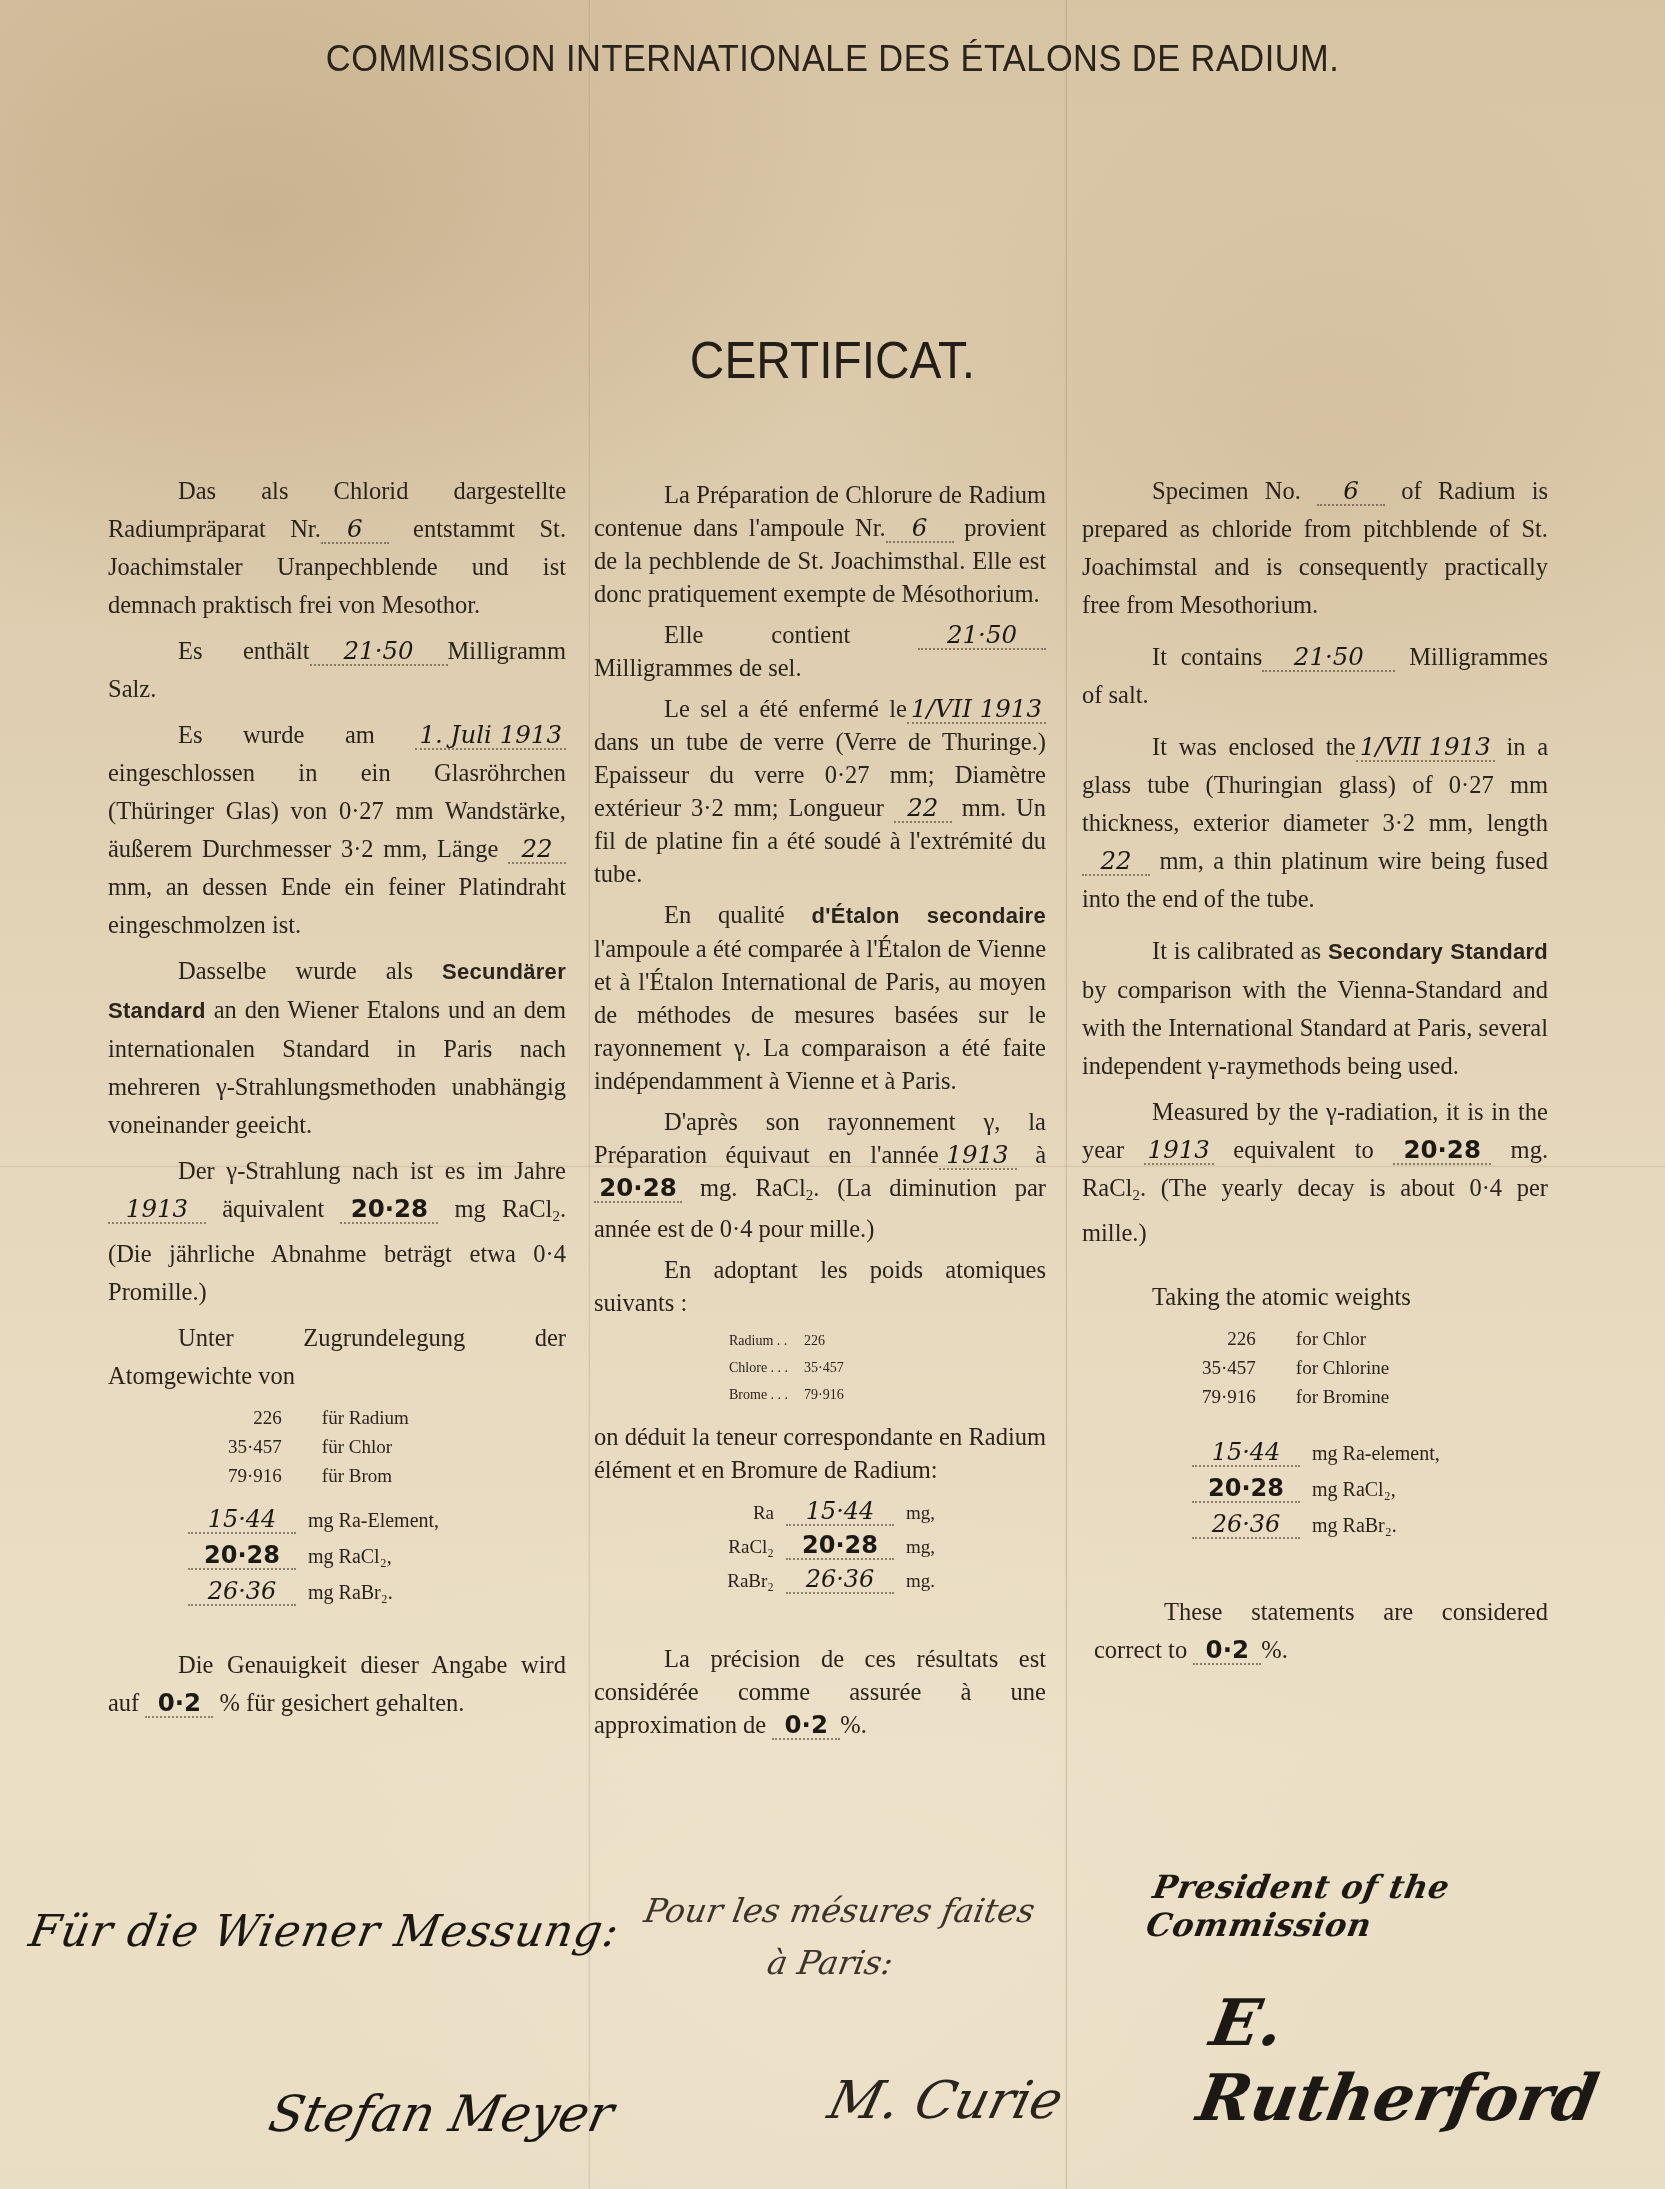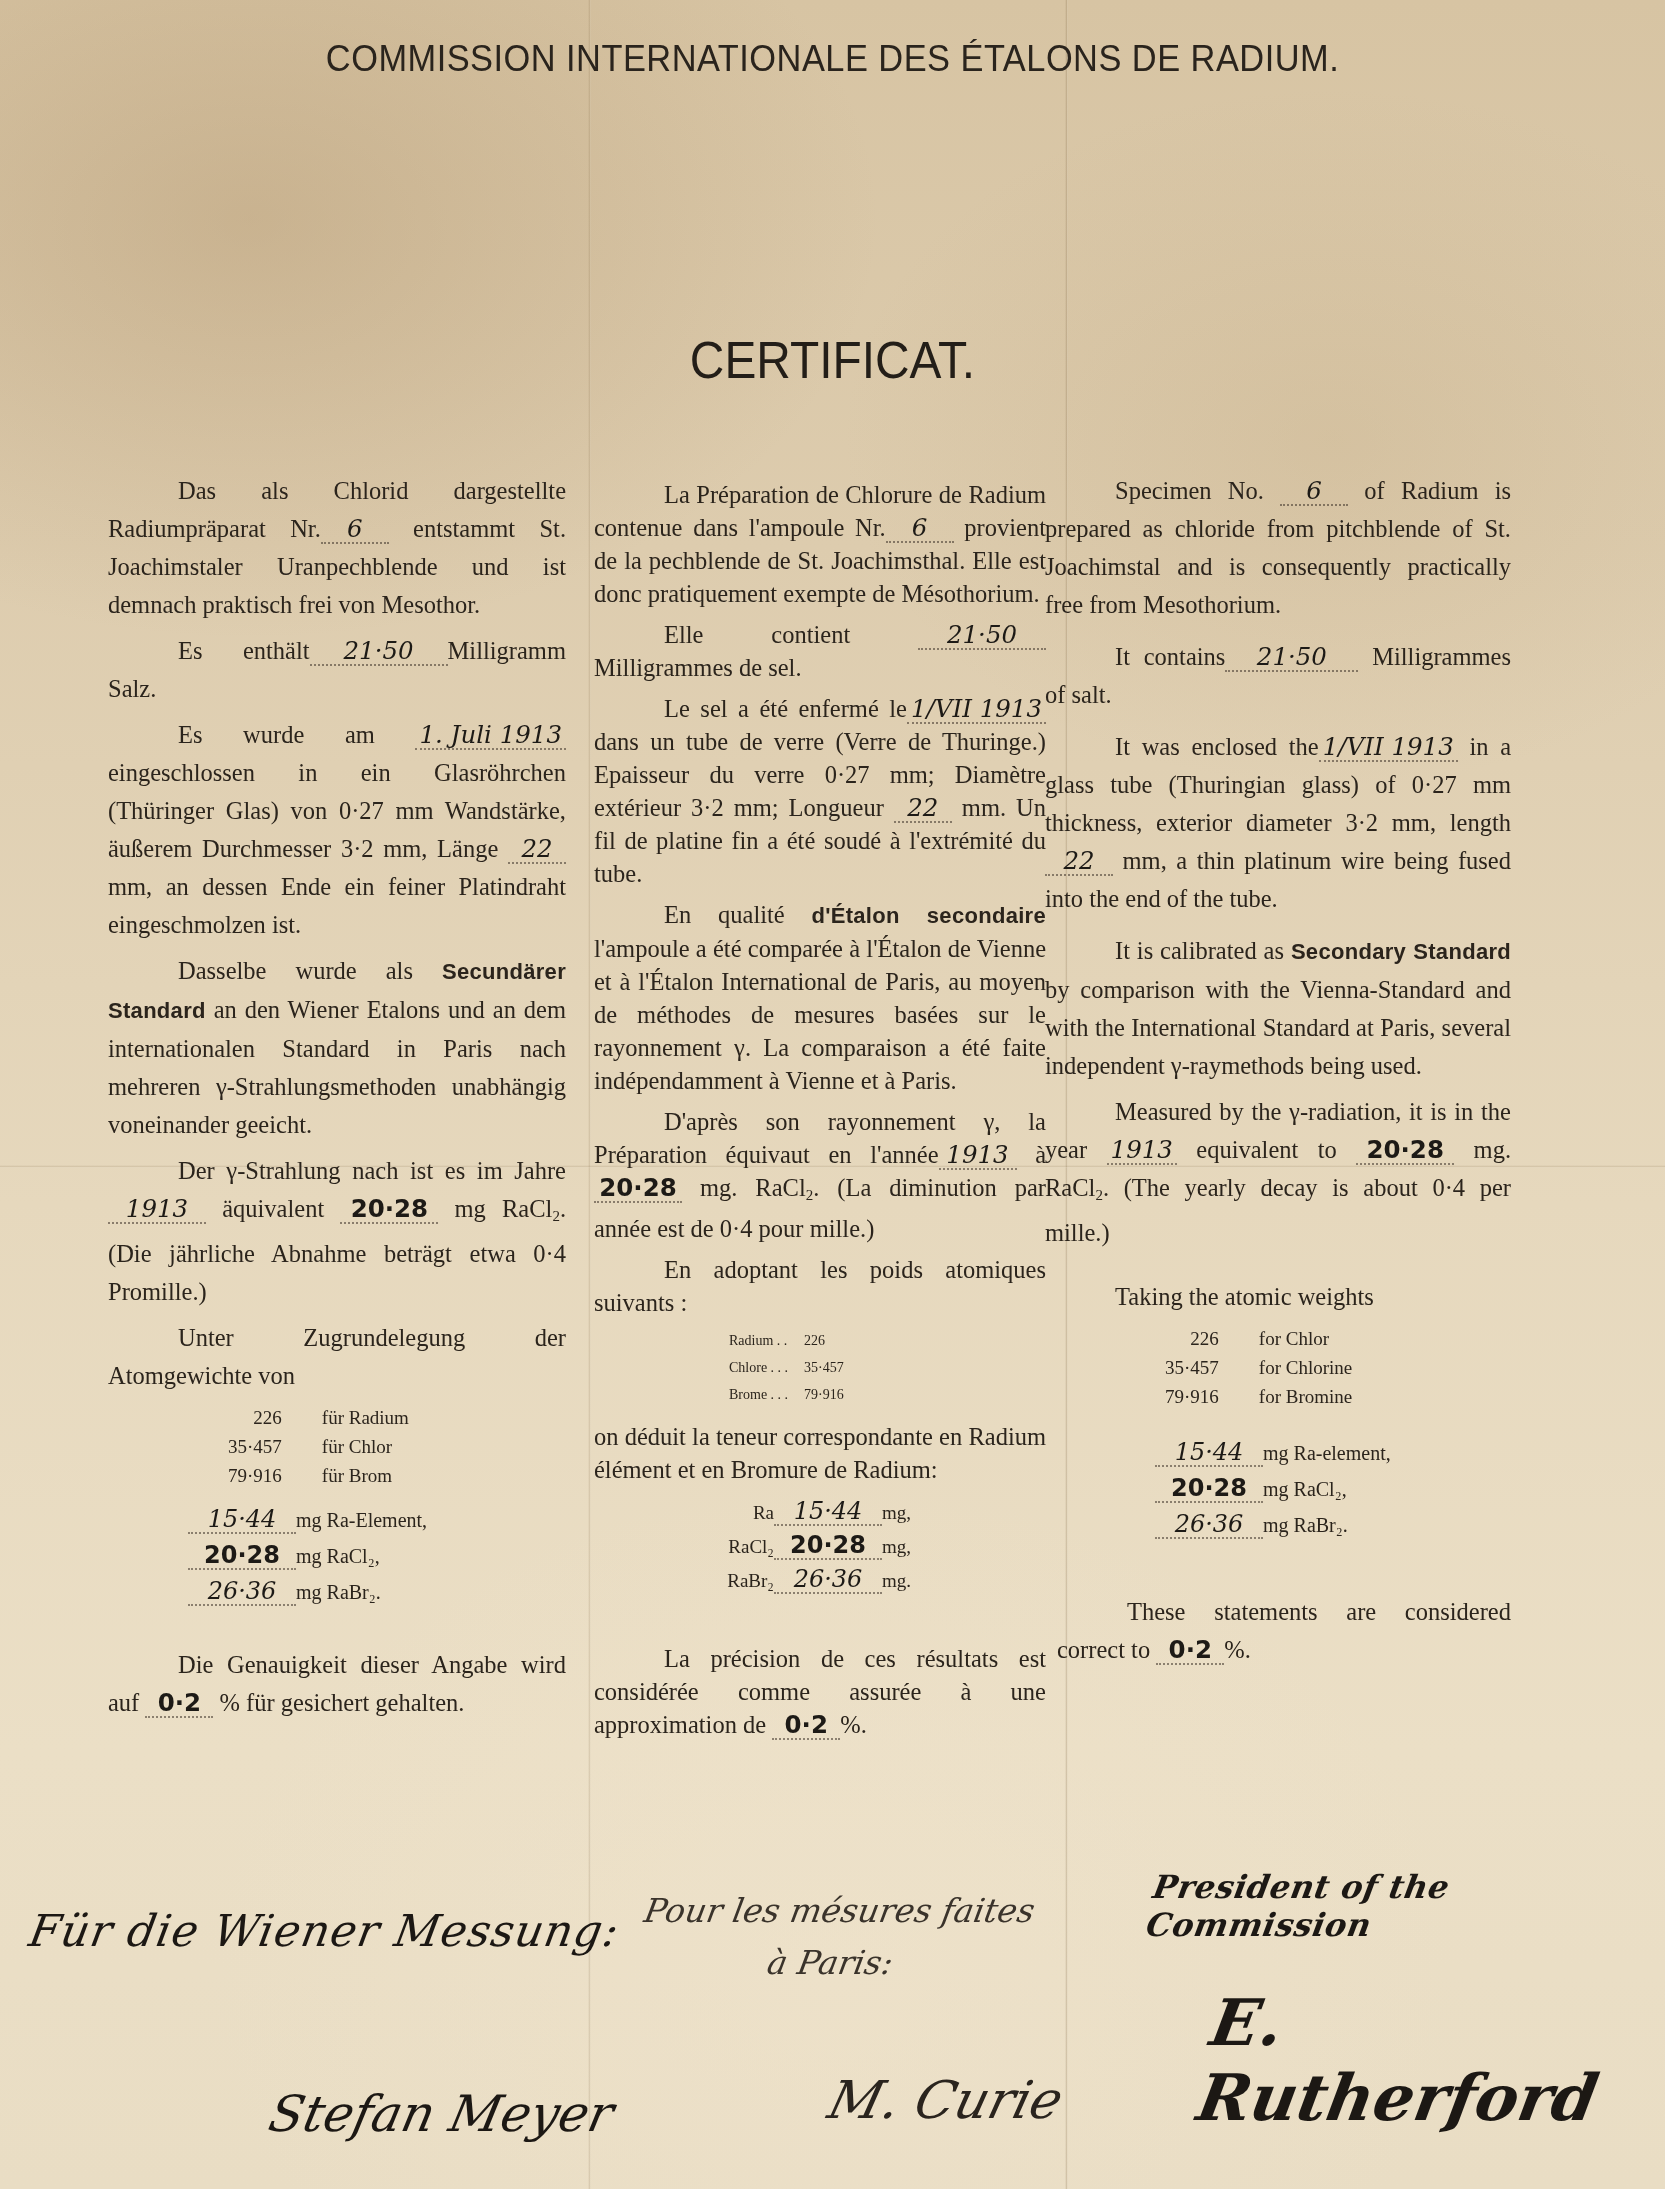--- a/index.html
+++ b/index.html
@@ -27,39 +27,39 @@
   }
   .cert-title {
     position:absolute; left:0; width:1665px; top:330px; text-align:center;
     font-family:"Liberation Sans", "DejaVu Sans", sans-serif; font-size:52px; color:#231e18;
     transform:scaleX(0.92);
   }
 
   .col { position:absolute; top:472px; font-size:24.5px; line-height:38px; text-align:justify; }
   .col-de { left:108px; width:458px; }
   .col-fr { left:594px; width:452px; }
-  .col-en { left:1045px; width:466px; }
+  .col-en { left:1082px; width:466px; }
   .col p { margin:0 0 8px 0; text-indent:70px; hyphens:manual; }
   .col p.noind { text-indent:0; }
   .bold { font-family:"Liberation Sans", "DejaVu Sans", sans-serif; font-weight:bold; font-size:22px; letter-spacing:0.3px; }
   .fill {
     display:inline-block; min-width:60px; border-bottom:2px dotted rgba(60,50,40,0.55);
     font-family:"DejaVu Serif", serif; font-style:italic; text-align:center; line-height:26px;
     color:#1d1a16; padding:0 4px; text-indent:0;
   }
   .fill.heavy { font-weight:bold; font-style:normal; font-family:"DejaVu Sans", sans-serif; }
   .sub { font-size:15px; vertical-align:-4px; }
 
   .weights { margin:6px 0 12px 0; font-size:19px; line-height:29px; }
   .weights table { border-collapse:collapse; }
   .weights td { padding:0 16px 0 0; }
   .weights td.num { text-align:right; padding-right:40px; }
 
   .results { margin:10px 0 14px 0; font-size:20px; line-height:36px; }
-  .results .row { display:flex; align-items:baseline; }
+  .results .row { display:flex; align-items:baseline; gap:12px; }
   .results .fill { font-size:24px; min-width:100px; }
 
   .sig { position:absolute; font-family:"DejaVu Serif", serif; font-style:italic; color:#1c1814; }
   .sig-wien-label { left:30px; top:1905px; font-size:44px; transform:skewX(-10deg); letter-spacing:1px; }
   .sig-meyer { left:270px; top:2085px; font-size:50px; transform:skewX(-12deg); }
   .sig-paris-label { left:640px; top:1885px; font-size:33px; line-height:52px; text-align:center; color:#3a332b; transform:skewX(-10deg); }
   .sig-curie { left:830px; top:2070px; font-size:52px; transform:skewX(-14deg); color:#2a241e; }
   .sig-pres { left:1150px; top:1868px; font-size:32px; font-weight:bold; transform:skewX(-10deg); letter-spacing:0.5px; }
   .sig-rutherford { left:1205px; top:1985px; font-size:64px; font-weight:bold; transform:skewX(-10deg); }
 </style>

